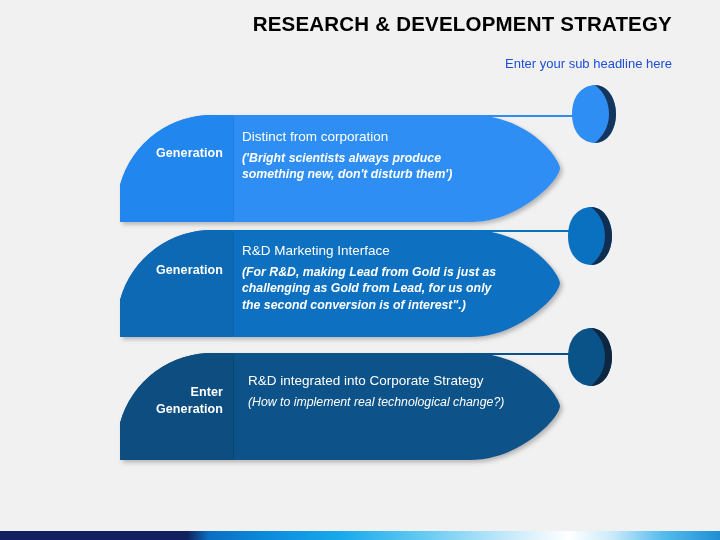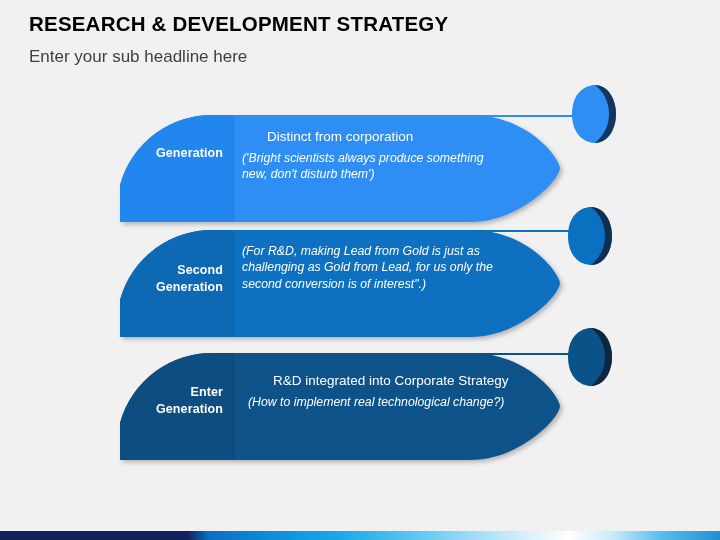--- a/index.html
+++ b/index.html
@@ -11,37 +11,38 @@
     height: 540px;
     background: #f1f1f1;
     font-family: "Liberation Sans", sans-serif;
     overflow: hidden;
     position: relative;
   }
 
   
   #slide-header {
     position: absolute;
-    left: 29px;
+    left: 12px;
     top: 12px;
     width: 660px;
+    text-align: right;
   }
   #slide-title {
     font-size: 20.5px;
     font-weight: bold;
     letter-spacing: 0.2px;
     color: #000000;
     line-height: 1.2;
     white-space: nowrap;
   }
   #slide-subtitle {
-    margin-top: 10px;
-    font-size: 17px;
+    margin-top: 19px;
+    font-size: 13px;
     font-weight: normal;
-    color: #404040;
+    color: #1d4ed8;
     line-height: 1.2;
   }
 
   
   #diagram {
     position: absolute;
     left: 0;
     top: 0;
     width: 720px;
     height: 540px;
@@ -78,26 +79,25 @@
   .band-text {
     position: absolute;
     color: #ffffff;
   }
   .band-heading {
     font-size: 13.5px;
     font-weight: normal;
     line-height: 1.25;
     margin-bottom: 4px;
     white-space: nowrap;
-    margin-left: 25px;
   }
   .band-quote {
     font-size: 12.3px;
     font-style: italic;
-    font-weight: normal;
+    font-weight: bold;
     line-height: 1.33;
   }
   .band-quote.light {
     font-weight: normal;
     font-style: italic;
   }
 
   
   .petal {
     position: absolute;
@@ -194,25 +194,25 @@
                  C 560,295 520,337 470,337 Z" fill="#0a70c0"></path>
         <path d="M120,337 L120,300
                  A 95 95 0 0 1 215,230
                  L233,230 L233,337 Z" fill="#0a69b4"></path>
       </g>
       <line x1="233.5" y1="232" x2="233.5" y2="336" stroke="#0a5c9c" stroke-width="1" opacity="0.6"></line>
       <line x1="233" y1="231" x2="600" y2="231" stroke="#0a70c0" stroke-width="2.2"></line>
     </svg>
 
     <div class="band-label" style="left:118px; top:262px;">
-      <div>Second</div>
       <div>Generation</div>
     </div>
 
     <div class="band-text" style="left:242px; top:243px; width:262px;">
+      <div class="band-heading">R&amp;D Marketing Interface</div>
       <div class="band-quote">(For R&amp;D, making Lead from Gold is just as challenging as Gold from Lead, for us only the second conversion is of interest".)</div>
     </div>
 
     <svg class="petal" style="left:564px; top:205px;" width="52" height="62">
       <path d="M4,31 C4,10 17,2 27,2 C40,2 48,16 48,31
                C48,46 40,60 27,60 C17,60 4,52 4,31 Z" fill="#0a70c0"></path>
       <path d="M27,2 C40,2 48,16 48,31 C48,46 40,60 27,60
                C36,52 41,43 41,31 C41,19 36,9 27,2 Z" fill="#102e50"></path>
     </svg>
   </div>

